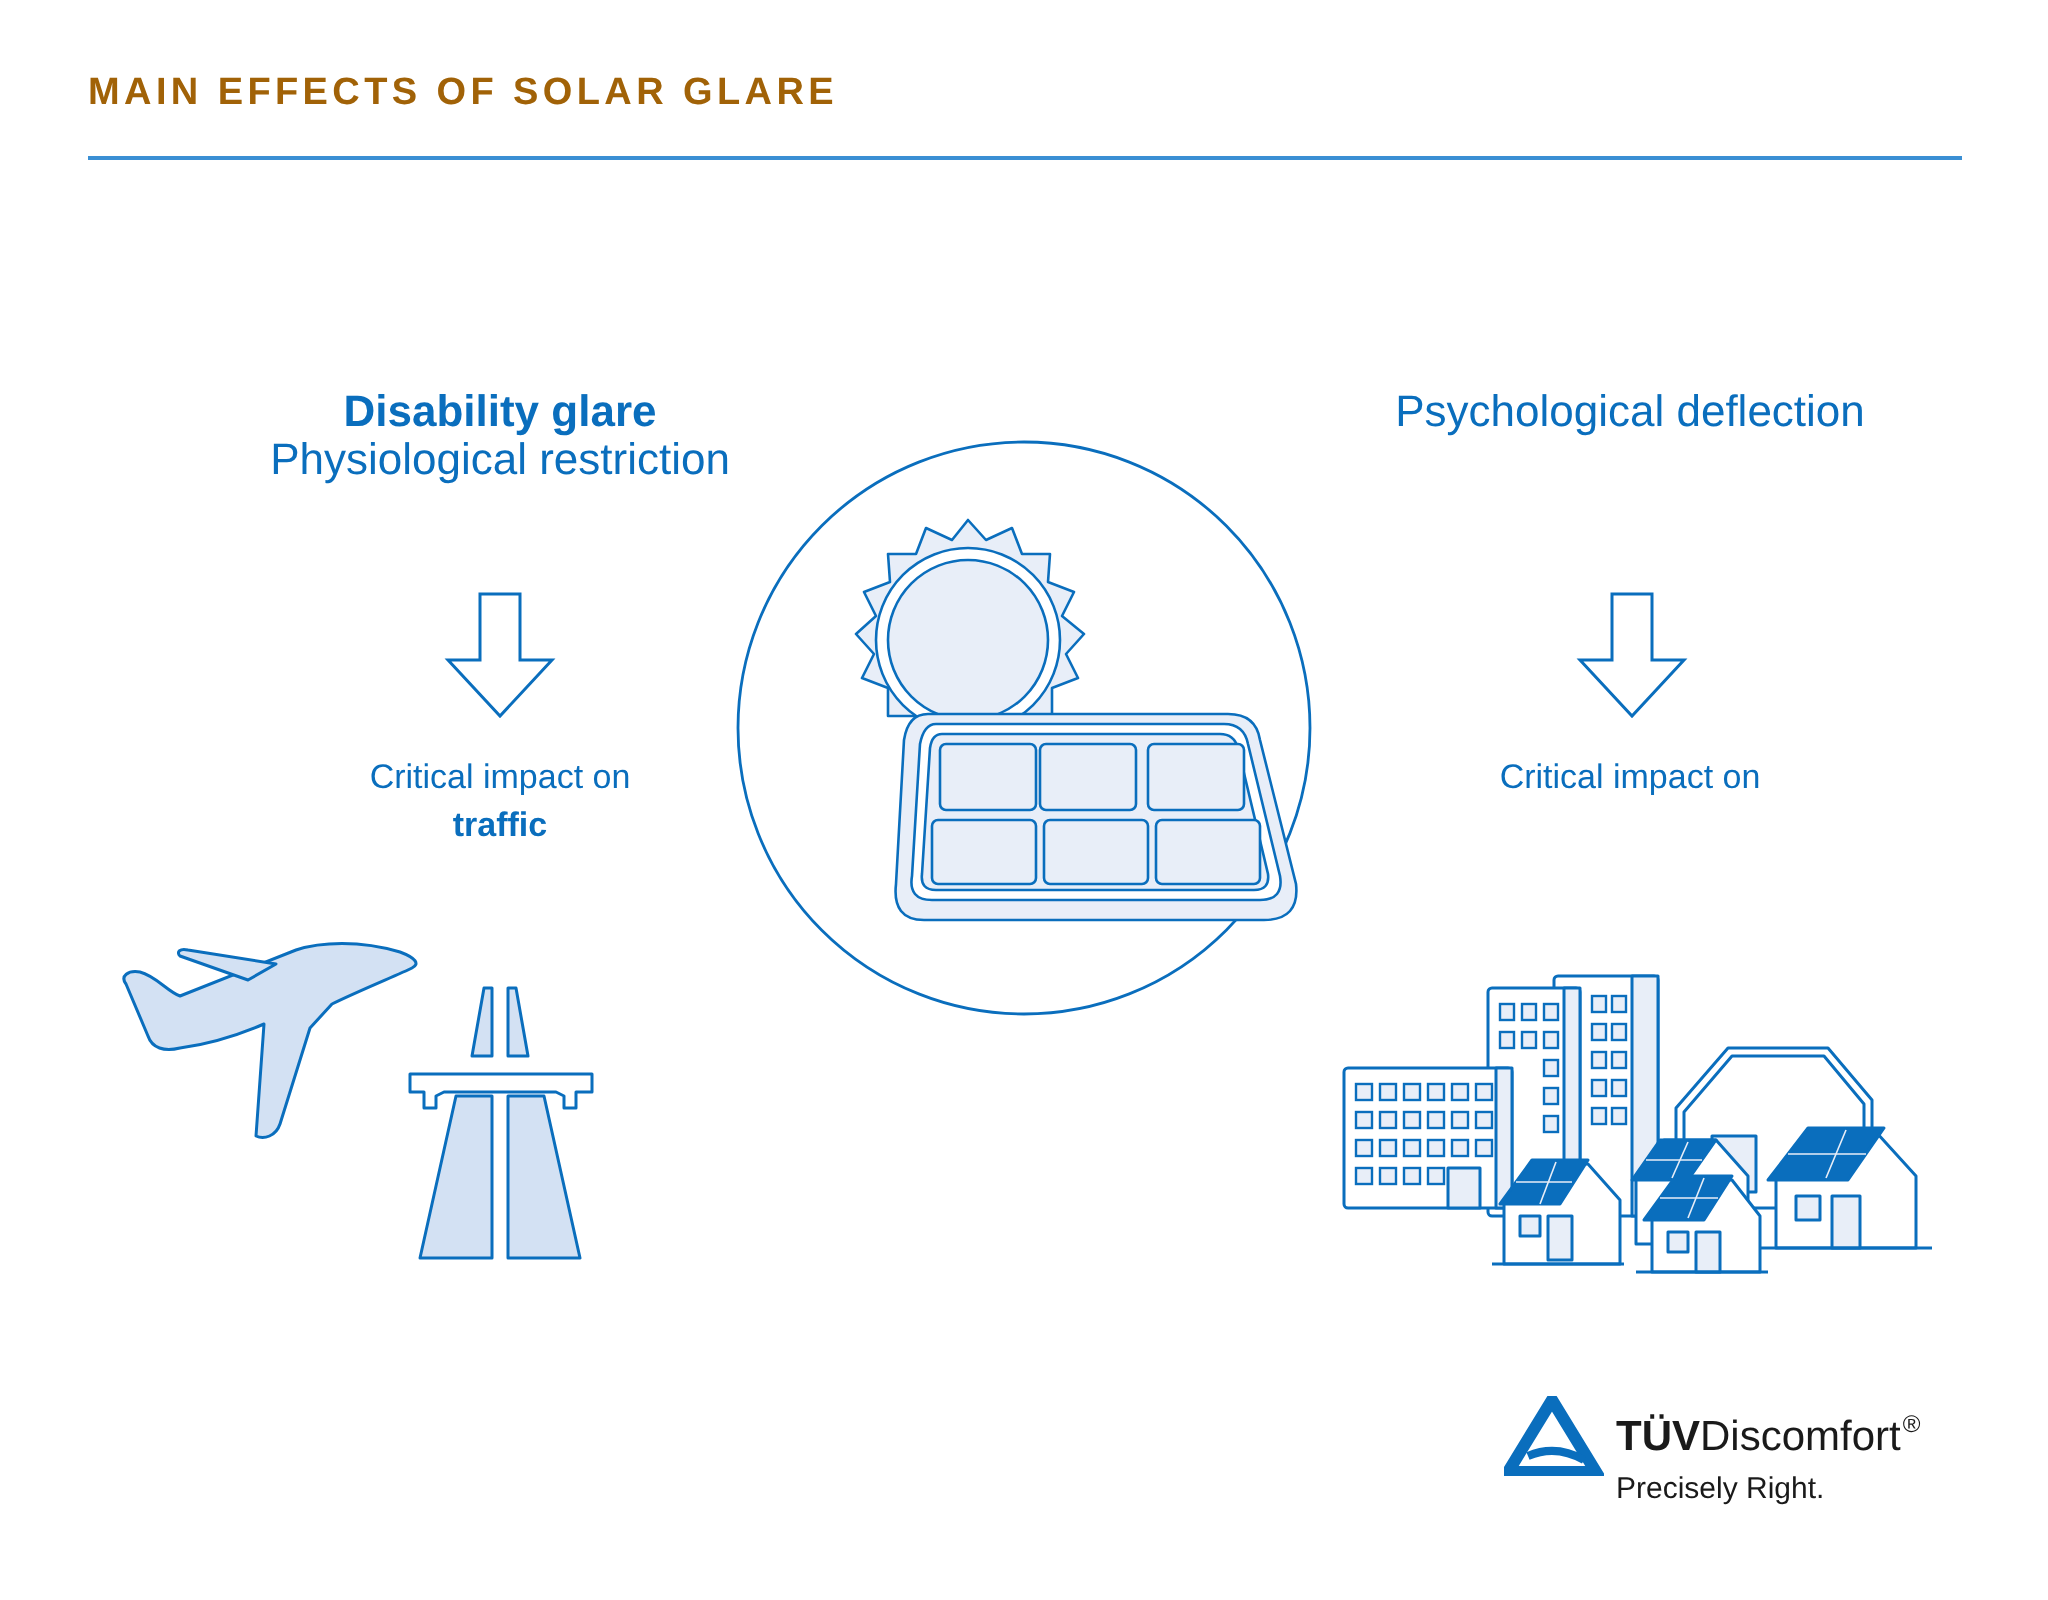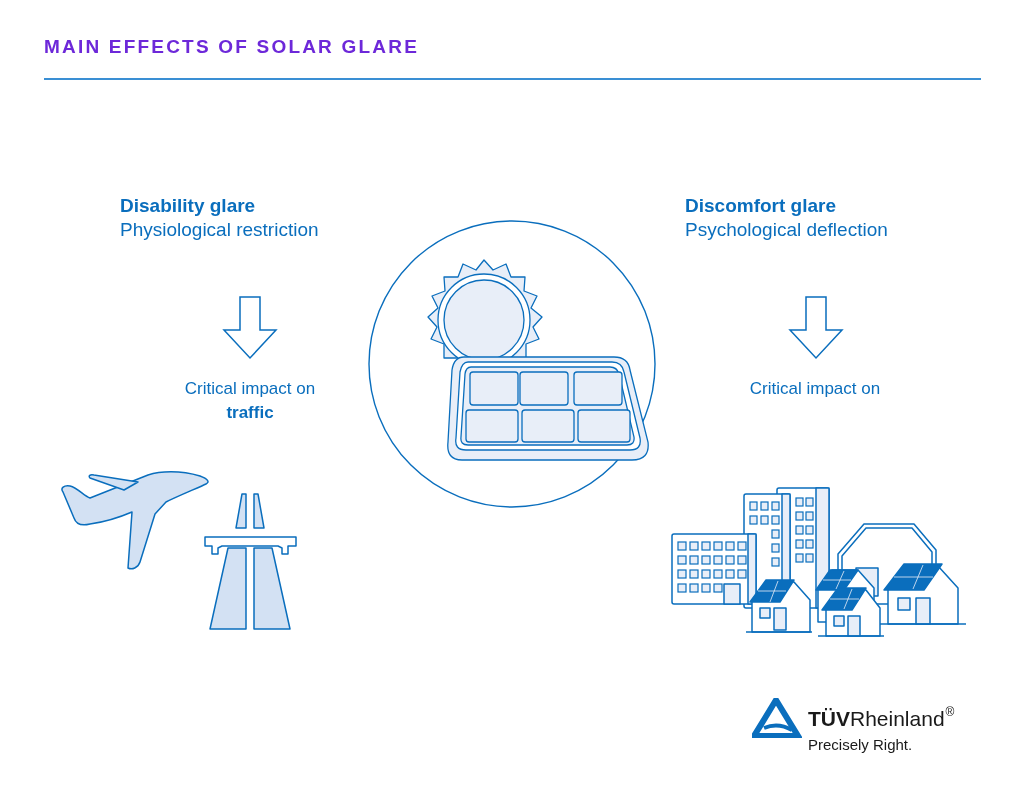--- a/index.html
+++ b/index.html
@@ -1,19 +1,19 @@
 <!DOCTYPE html>
 <html><head>
 <meta charset="utf-8">
 <style>
   html, body { margin:0; padding:0; background:#ffffff; }
   body { width:1024px; height:800px; position:relative; overflow:hidden; font-family:"Liberation Sans", sans-serif; color:#0a6ebd; }
-  .title { position:absolute; left:44px; top:36px; font-size:19px; font-weight:bold; letter-spacing:2.2px; color:#6d28d9; }
+  .title { position:absolute; left:44px; top:36px; font-size:19px; font-weight:bold; letter-spacing:2.2px; color:#a16207; }
   .rule { position:absolute; left:44px; top:78px; width:937px; height:2px; background:#3a8fd4; }
-  .col { position:absolute; width:260px; text-align:left; font-size:19px; line-height:23.5px; color:#0a6ebd; }
+  .col { position:absolute; width:260px; text-align:center; font-size:22px; line-height:23.5px; color:#0a6ebd; }
   .col .h { font-weight:bold; }
   .impact { position:absolute; width:260px; text-align:center; font-size:17px; line-height:23.5px; color:#0a6ebd; }
   .impact .b { font-weight:bold; }
   .arrow { position:absolute; }
   .icon { position:absolute; }
   .logo { position:absolute; left:752px; top:698px; }
   .logo-name { position:absolute; left:808px; top:707px; font-size:21px; color:#1a1a1a; white-space:nowrap; }
   .logo-name b { font-weight:bold; }
   .logo-reg { font-size:12px; vertical-align:top; position:relative; top:-2px; margin-left:1px; }
   .logo-tag { position:absolute; left:808px; top:736px; font-size:15px; color:#1a1a1a; }
@@ -68,21 +68,20 @@
     <rect x="106" y="152" width="48" height="33" rx="3"></rect>
     <rect x="156" y="152" width="48" height="33" rx="3"></rect>
     <rect x="210" y="152" width="48" height="33" rx="3"></rect>
     <rect x="102" y="190" width="52" height="32" rx="3"></rect>
     <rect x="158" y="190" width="52" height="32" rx="3"></rect>
     <rect x="214" y="190" width="52" height="32" rx="3"></rect>
   </g>
 </svg>
 
 <div class="col" style="left:685px; top:194px;">
-  <div class="h">Discomfort glare</div>
   <div>Psychological deflection</div>
 </div>
 
 <svg class="arrow" style="left:788px; top:296px;" width="56" height="64" viewBox="0 0 56 64">
   <path d="M18 1 H38 V34 H54 L28 62 L2 34 H18 Z" fill="#ffffff" stroke="#0a6ebd" stroke-width="1.5" stroke-linejoin="miter"></path>
 </svg>
 
 <div class="impact" style="left:685px; top:377px;">
   <div>Critical impact on</div>
 </div>
@@ -188,15 +187,15 @@
     <line x1="228" y1="93" x2="267" y2="93"></line>
       <line x1="257" y1="81" x2="247" y2="105"></line>
   </g>
 </svg>
 
 <svg class="logo" width="50" height="40" viewBox="0 0 50 40">
   <path d="M24 2 L46 38 H2 Z" fill="none" stroke="#0a6ebd" stroke-width="6" stroke-linejoin="miter"></path>
   <path d="M12 30 Q26 24 40 32" fill="none" stroke="#0a6ebd" stroke-width="4"></path>
 </svg>
 <div class="logo-name">
-  <b>TÜV</b><span>Rheinland</span><span class="logo-reg">®</span>
+  <b>TÜV</b><span>Discomfort</span><span class="logo-reg">®</span>
 </div>
 <div class="logo-tag">Precisely Right.</div>
 
 </body></html>

